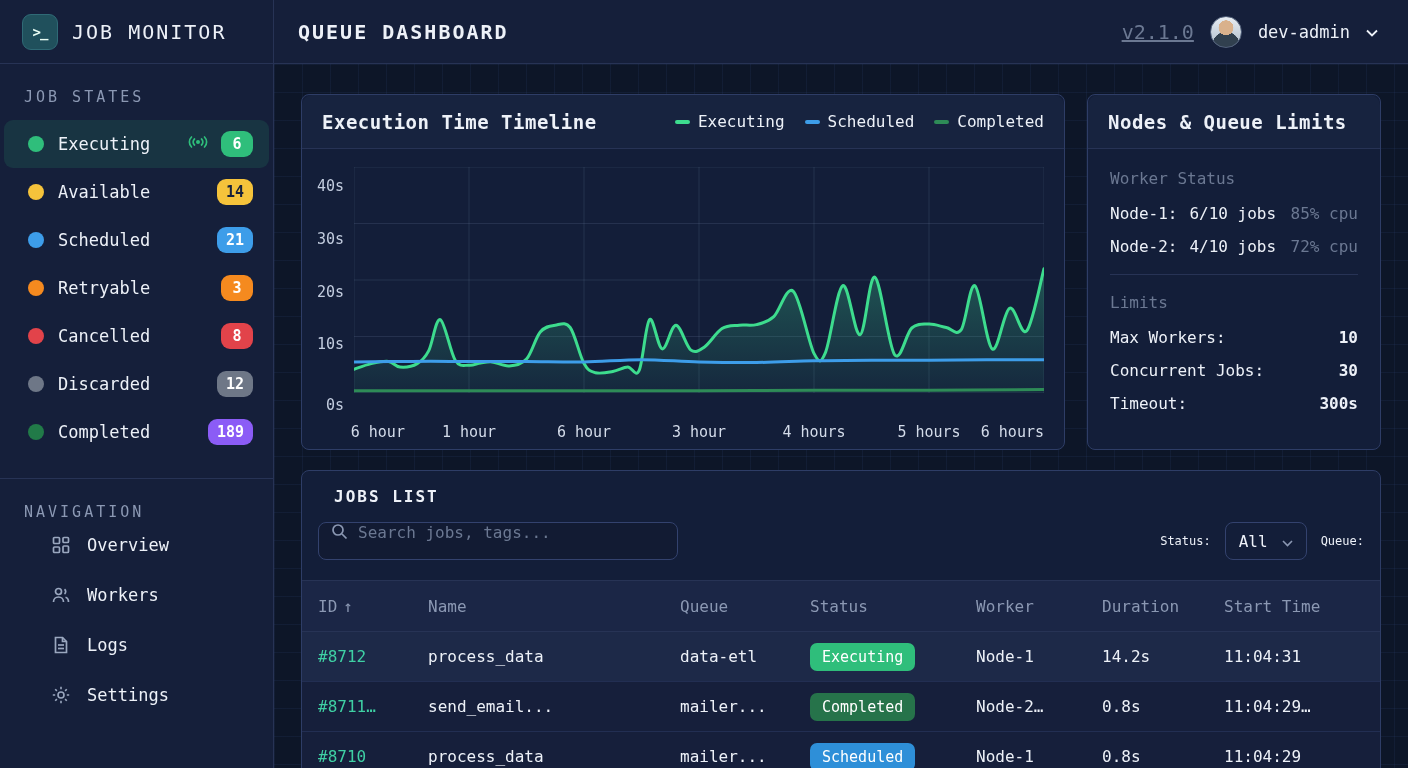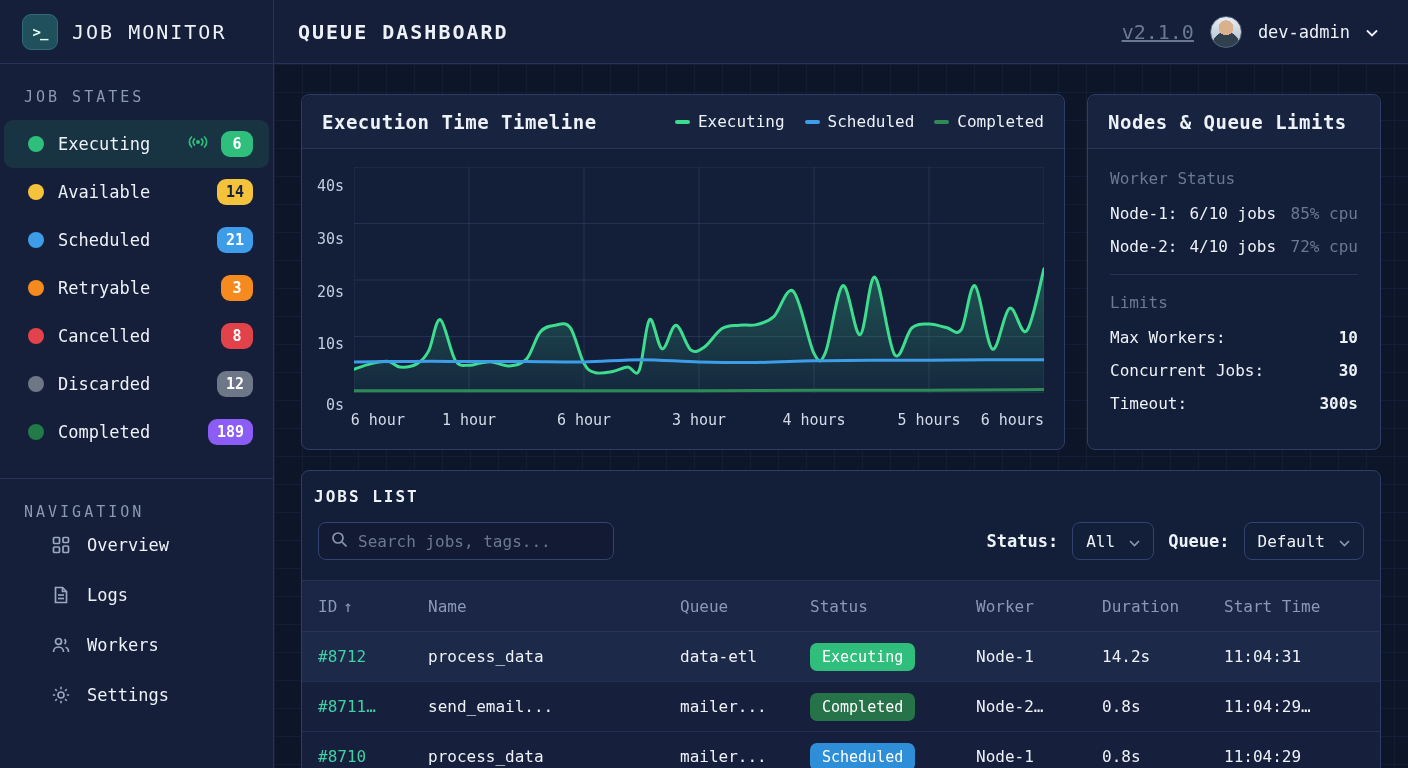--- a/index.html
+++ b/index.html
@@ -74,42 +74,42 @@
   .legend-item{display:flex;align-items:center;gap:8px;font-size:16px;}
   .dash{width:15px;height:4px;border-radius:2px;background:#888;}
   .chart-body{padding:18px 20px 0 0;}
   .chart-grid-wrap{display:flex;}
   .y-labels{width:52px;flex:0 0 52px;height:226px;display:flex;flex-direction:column;justify-content:space-between;align-items:flex-end;padding-right:10px;color:#c3cddf;font-size:15px;margin-top:14px;}
   .y-labels div{line-height:1;transform:translateY(-2px);}
   .y-labels div:last-child{transform:translateY(6px);}
   .plot{position:relative;flex:1;height:226px;}
   .plot svg{position:absolute;inset:0;width:100%;height:100%;}
   .x-labels{position:relative;height:32px;margin-left:52px;margin-right:0;color:#d3dbe9;font-size:15px;}
-  .x-labels span{position:absolute;top:4px;white-space:nowrap;}
+  .x-labels span{position:absolute;top:16px;white-space:nowrap;}
 
   
   .nodes-card{flex:1;height:356px;}
   .nodes-body{padding:20px 22px;}
   .sub-label{color:var(--txt-faint);font-size:16px;margin-bottom:16px;}
   .node-row{display:flex;align-items:baseline;margin-bottom:14px;font-size:16px;}
   .node-left{display:flex;gap:12px;}
   .node-cpu{margin-left:auto;color:var(--txt-faint);}
   .nodes-divider{border:none;border-top:1px solid var(--border);margin:18px 0 18px 0;}
   .limit-row{display:flex;font-size:16px;margin-bottom:14px;}
   .limit-val{margin-left:auto;font-weight:bold;}
 
   
   .jobs-card{margin-top:20px;height:360px;padding-top:16px;}
-  .jobs-title{font-size:16px;font-weight:bold;letter-spacing:2px;padding:0 12px;margin-bottom:16px;}
+  .jobs-title{font-size:16px;font-weight:bold;letter-spacing:2px;padding:0 32px;margin-bottom:16px;}
   .jobs-controls{display:flex;align-items:center;padding:0 16px;margin-bottom:20px;}
-  .search-box{width:296px;height:38px;background:var(--bg-input);border:1px solid #33426e;border-radius:8px;display:flex;align-items:center;gap:10px;padding:0 12px;}
+  .search-box{width:360px;height:38px;background:var(--bg-input);border:1px solid #33426e;border-radius:8px;display:flex;align-items:flex-start;gap:10px;padding:0 12px;}
   .search-box input{flex:1;background:transparent;border:none;outline:none;color:var(--txt);font-family:inherit;font-size:16px;}
   .search-box input::placeholder{color:var(--txt-faint);}
   .filters{margin-left:auto;display:flex;align-items:center;gap:14px;}
-  .filter-label{font-size:17px;font-weight:bold;}
+  .filter-label{font-size:12px;}
   .select{height:38px;border:1px solid #33426e;border-radius:8px;display:flex;align-items:center;gap:14px;padding:0 13px;font-size:16px;cursor:pointer;}
   .select .chev{color:var(--txt-dim);}
 
   .jobs-table{width:100%;}
   .trow{display:grid;grid-template-columns:110px 252px 130px 166px 126px 122px 1fr;align-items:center;padding-left:16px;}
   .thead{background:var(--bg-thead);height:52px;color:var(--txt-dim);font-size:16px;border-top:1px solid var(--border);border-bottom:1px solid var(--border);}
   .tbody-row{height:50px;background:var(--bg-row);border-bottom:1px solid #222e52;font-size:16px;cursor:pointer;}
   .tbody-row.active{background:var(--bg-row-active);}
   .job-id{color:var(--link);}
   .status-badge{display:inline-block;padding:5px 12px;border-radius:7px;font-size:15px;color:#fff;width:max-content;}
@@ -223,38 +223,38 @@
             <rect x="12" y="2.5" width="5.5" height="5" rx="1"></rect>
           <rect x="2.5" y="12" width="6" height="5.5" rx="1"></rect>
             <rect x="12" y="11" width="5.5" height="6.5" rx="1"></rect>
           </svg>
       </span>
       <span>Overview</span>
     </div>
     <div class="nav-item">
       <span>
         <svg width="20" height="20" viewBox="0 0 20 20" fill="none" stroke="#9aa7bf" stroke-width="1.7">
+          <circle cx="7.5" cy="6.5" r="3"></circle>
+            <path d="M2.5 17 c0-3 2.2-5 5-5 s5 2 5 5"></path>
+          <path d="M13.5 4.2 a3 3 0 0 1 0 4.8"></path>
+            <path d="M14.5 12.2 c2 0.6 3 2.4 3 4.8"></path>
+          </svg>
+      </span>
+      <span>Workers</span>
+    </div>
+    <div class="nav-item">
+      <span>
+        <svg width="20" height="20" viewBox="0 0 20 20" fill="none" stroke="#9aa7bf" stroke-width="1.7">
           <path d="M4.5 2.5 h7 l4 4 v11 h-11 z"></path>
             <path d="M11.5 2.5 v4 h4"></path>
             <line x1="7" y1="10" x2="13" y2="10"></line>
             <line x1="7" y1="13.5" x2="13" y2="13.5"></line>
           </svg>
       </span>
       <span>Logs</span>
-    </div>
-    <div class="nav-item">
-      <span>
-        <svg width="20" height="20" viewBox="0 0 20 20" fill="none" stroke="#9aa7bf" stroke-width="1.7">
-          <circle cx="7.5" cy="6.5" r="3"></circle>
-            <path d="M2.5 17 c0-3 2.2-5 5-5 s5 2 5 5"></path>
-          <path d="M13.5 4.2 a3 3 0 0 1 0 4.8"></path>
-            <path d="M14.5 12.2 c2 0.6 3 2.4 3 4.8"></path>
-          </svg>
-      </span>
-      <span>Workers</span>
     </div>
     <div class="nav-item">
       <span>
         <svg width="20" height="20" viewBox="0 0 20 20" fill="none" stroke="#9aa7bf" stroke-width="1.6">
           <circle cx="10" cy="10" r="3"></circle>
           <path d="M10 1.8 v2.4 M10 15.8 v2.4 M1.8 10 h2.4 M15.8 10 h2.4 M4.2 4.2 l1.7 1.7 M14.1 14.1 l1.7 1.7 M15.8 4.2 l-1.7 1.7 M5.9 14.1 l-1.7 1.7"></path>
           </svg>
       </span>
       <span>Settings</span>
     </div>
@@ -383,28 +383,20 @@
           <span class="filter-label">Status:</span>
           <span class="select">
             <span>All</span>
             <span class="chev">
               <svg width="11" height="7" viewBox="0 0 11 7">
                   <polyline points="1,1 5.5,5.5 10,1" fill="none" stroke="#8b98b3" stroke-width="1.6"></polyline>
                 </svg>
             </span>
           </span>
           <span class="filter-label">Queue:</span>
-          <span class="select">
-            <span>Default</span>
-            <span class="chev">
-              <svg width="11" height="7" viewBox="0 0 11 7">
-                  <polyline points="1,1 5.5,5.5 10,1" fill="none" stroke="#8b98b3" stroke-width="1.6"></polyline>
-                </svg>
-            </span>
-          </span>
         </div>
       </div>
 
       <div class="jobs-table">
         <div class="trow thead">
           <span>
             <span>ID</span><span class="sort-arrow">↑</span>
           </span>
           <span>Name</span>
           <span>Queue</span>

